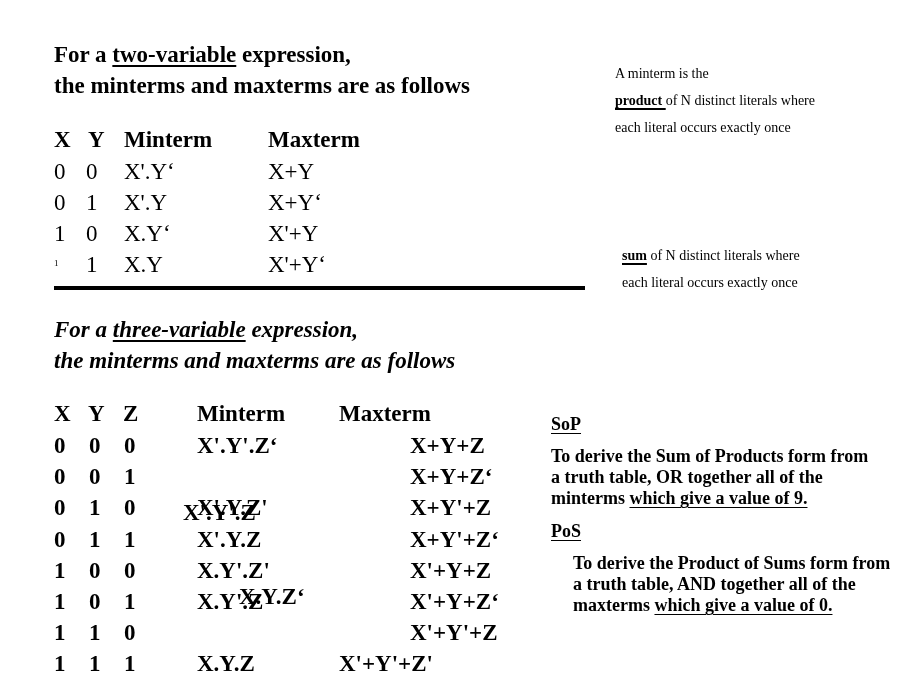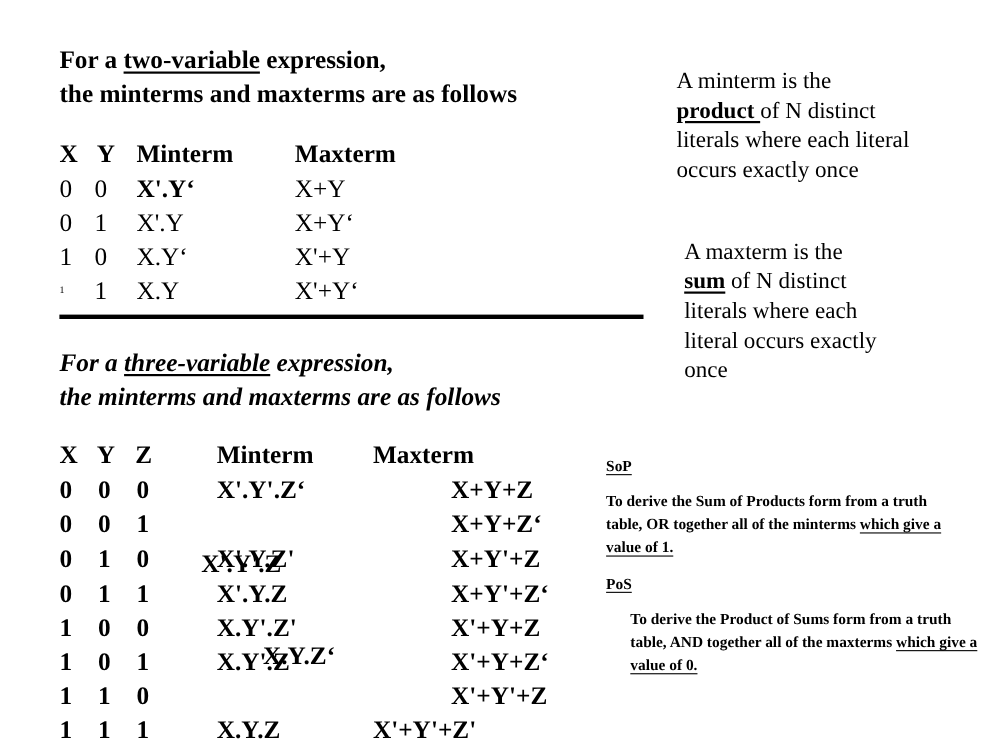--- a/index.html
+++ b/index.html
@@ -10,42 +10,42 @@
   }
   .abs { position: absolute; white-space: nowrap; }
   .h-bold { font-weight: bold; font-size: 23px; line-height: 31px; }
   .u { text-decoration: underline; text-underline-offset: 3px; text-decoration-thickness: 2px; }
   .t2 { position: absolute; font-size: 23px; line-height: 31px; }
   .t2 .cell { position: absolute; white-space: nowrap; }
   .t2 .hdr { font-weight: bold; }
   .rule { position: absolute; left: 54px; top: 286px; width: 531px; height: 4px; background: #000; }
   .t3 { position: absolute; font-size: 23px; line-height: 31px; font-weight: bold; }
   .t3 .cell { position: absolute; white-space: nowrap; }
-  .note { position: absolute; font-size: 21px; line-height: 27px; white-space: normal; }
+  .note { position: absolute; font-size: 14px; line-height: 27px; white-space: normal; }
   .note b.u { text-decoration-thickness: 2px; }
-  .small-bold { position: absolute; font-weight: bold; font-size: 14px; line-height: 21px; }
+  .small-bold { position: absolute; font-weight: bold; font-size: 18px; line-height: 21px; }
   .tiny { font-size: 9px; }
 </style>
 </head>
 <body>
 
 <div class="abs h-bold" style="left:54px; top:39px;">
   <span>For a </span><span class="u">two-variable</span><span> expression,</span><br>
   <span>the minterms and maxterms are as follows</span>
 </div>
 
 <div class="t2" style="left:0; top:0;">
   <span class="cell hdr" style="left:54px; top:124px;">X</span>
   <span class="cell hdr" style="left:88px; top:124px;">Y</span>
   <span class="cell hdr" style="left:124px; top:124px;">Minterm</span>
   <span class="cell hdr" style="left:268px; top:124px;">Maxterm</span>
 
   <span class="cell" style="left:54px; top:156px;">0</span>
   <span class="cell" style="left:86px; top:156px;">0</span>
-  <span class="cell" style="left:124px; top:156px;font-weight:bold;">X'.Y‘</span>
+  <span class="cell" style="left:124px; top:156px;">X'.Y‘</span>
   <span class="cell" style="left:268px; top:156px;">X+Y</span>
 
   <span class="cell" style="left:54px; top:187px;">0</span>
   <span class="cell" style="left:86px; top:187px;">1</span>
   <span class="cell" style="left:124px; top:187px;">X'.Y</span>
   <span class="cell" style="left:268px; top:187px;">X+Y‘</span>
 
   <span class="cell" style="left:54px; top:218px;">1</span>
   <span class="cell" style="left:86px; top:218px;">0</span>
   <span class="cell" style="left:124px; top:218px;">X.Y‘</span>
@@ -58,21 +58,21 @@
 </div>
 
 <div class="rule"></div>
 
 <div class="note" style="left:615px; top:60px; width:215px;">
   <span>A minterm is the</span><br>
   <b class="u">product </b><span>of N distinct literals where each literal occurs exactly once</span>
 </div>
 
 <div class="note" style="left:622px; top:215px; width:200px;">
-  <span>A maxterm is the</span><br>
+  <br>
   <b class="u">sum</b><span> of N distinct literals where each literal occurs exactly once</span>
 </div>
 
 <div class="abs h-bold" style="left:54px; top:314px;font-style:italic;">
   <span>For a </span><span class="u">three-variable</span><span> expression,</span><br>
   <span>the minterms and maxterms are as follows</span>
 </div>
 
 <div class="t3" style="left:0; top:0;">
   <span class="cell" style="left:54px; top:398px;">X</span>
@@ -125,19 +125,19 @@
 
   <span class="cell" style="left:54px; top:648px;">1</span>
   <span class="cell" style="left:89px; top:648px;">1</span>
   <span class="cell" style="left:124px; top:648px;">1</span>
   <span class="cell" style="left:197px; top:648px;">X.Y.Z</span>
   <span class="cell" style="left:339px; top:648px;">X'+Y'+Z'</span>
 </div>
 
 <div class="small-bold u" style="left:551px; top:414px; text-decoration-thickness:1px;">SoP</div>
 <div class="small-bold" style="left:551px; top:446px; width:320px;">
-  <span>To derive the Sum of Products form from a truth table, OR together all of the minterms </span><span class="u" style="text-decoration-thickness:1px;">which give a value of 1.</span>
+  <span>To derive the Sum of Products form from a truth table, OR together all of the minterms </span><span class="u" style="text-decoration-thickness:1px;">which give a value of 9.</span>
 </div>
 
 <div class="small-bold u" style="left:551px; top:521px; text-decoration-thickness:1px;">PoS</div>
 <div class="small-bold" style="left:573px; top:553px; width:320px;">
   <span>To derive the Product of Sums form from a truth table, AND together all of the maxterms </span><span class="u" style="text-decoration-thickness:1px;">which give a value of 0.</span>
 </div>
 
 </body></html>

